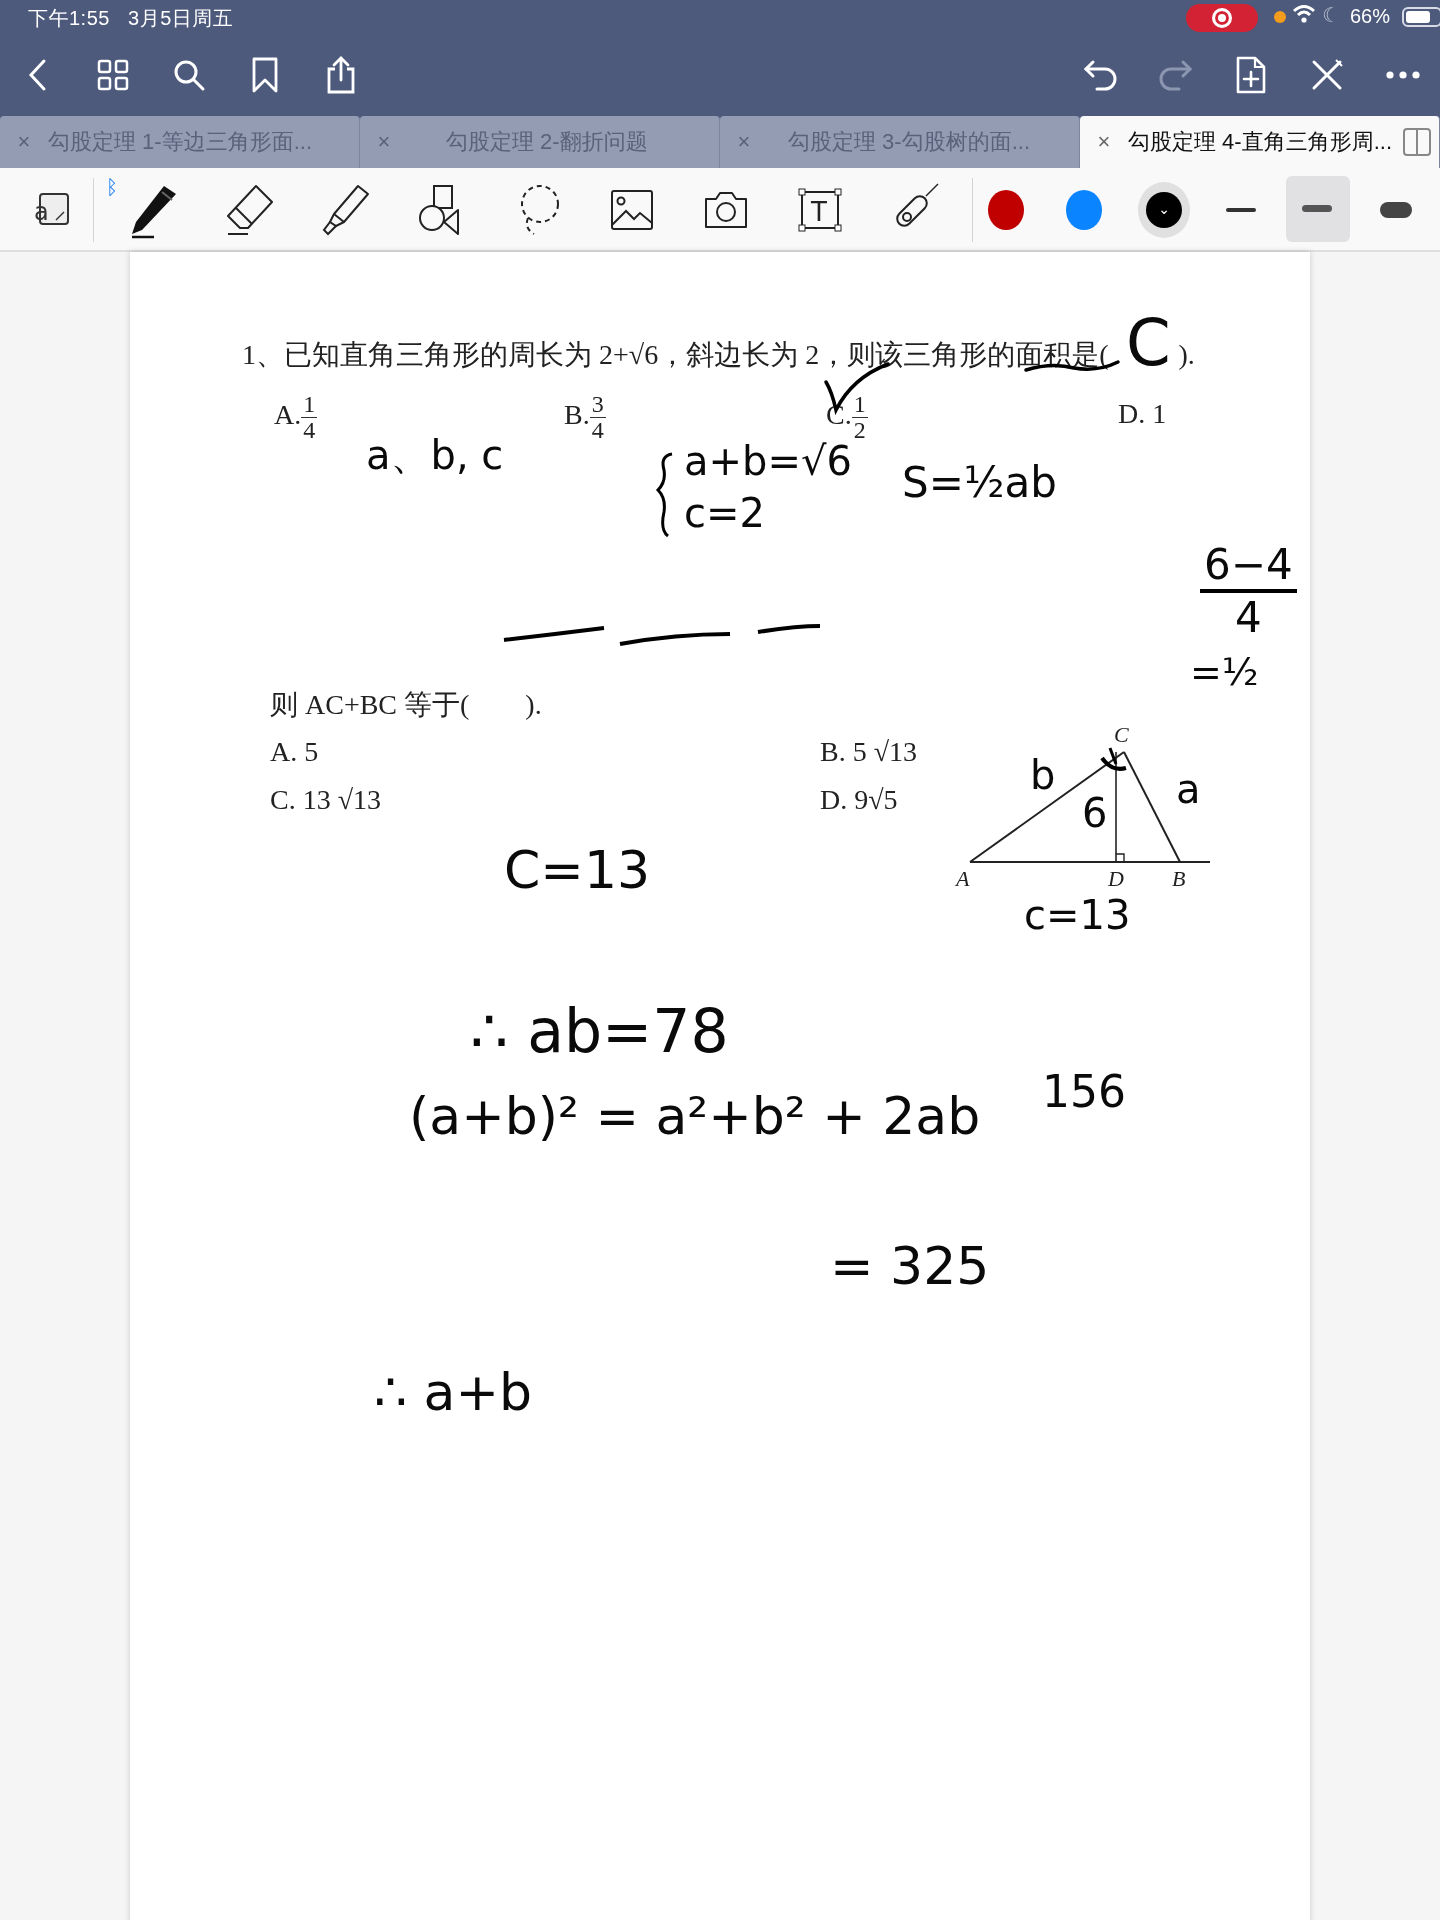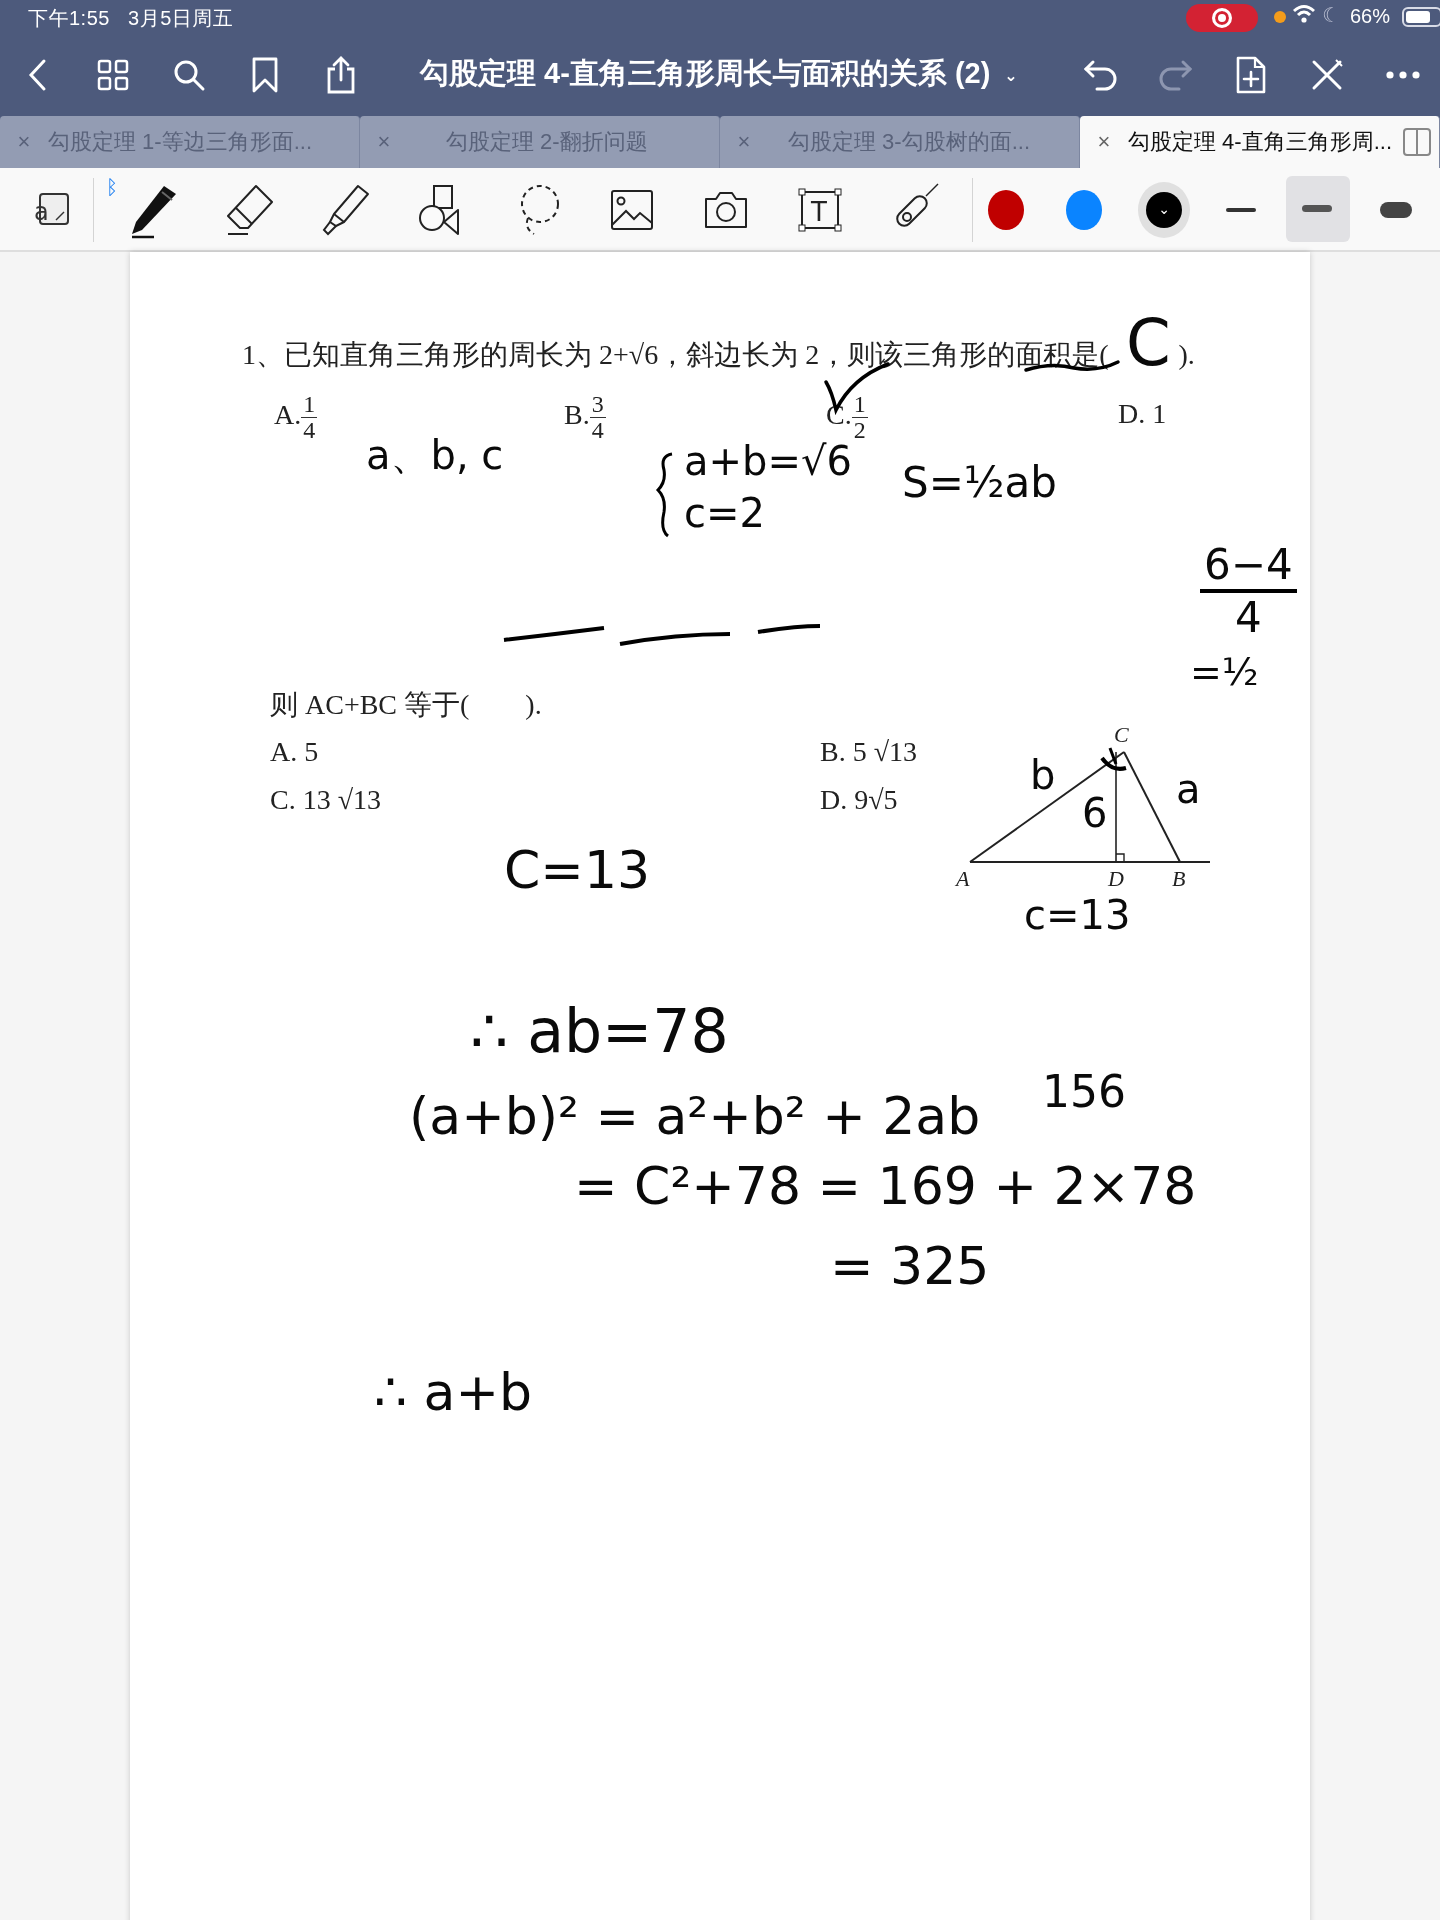--- a/index.html
+++ b/index.html
@@ -89,23 +89,20 @@
       <svg width="28" height="36" viewBox="0 0 28 36">
           <path d="M3 2 H25 V34 L14 23 L3 34 Z" stroke="#fff" stroke-width="2.8" fill="none" stroke-linejoin="round"></path>
         </svg>
     </div>
     <div class="nb-icon" style="left:316px;">
       <svg width="32" height="38" viewBox="0 0 32 38">
           <path d="M10 13 H4 V36 H28 V13 H22" stroke="#fff" stroke-width="2.8" fill="none"></path>
           <path d="M16 24 V2 M9 9 L16 2 L23 9" stroke="#fff" stroke-width="2.8" fill="none" stroke-linecap="round"></path>
         </svg>
     </div>
-    <div class="nb-title">
-      <span>勾股定理 4-直角三角形周长与面积的关系 (2)</span><span class="chev">⌄</span>
-    </div>
     <div class="nb-icon" style="left:1076px;">
       <svg width="36" height="34" viewBox="0 0 36 34">
           <path d="M10 4 L3 11 L10 18" stroke="#fff" stroke-width="3" fill="none" stroke-linecap="round"></path>
           <path d="M3 11 H22 A10 10 0 0 1 22 31 H14" stroke="#fff" stroke-width="3" fill="none" stroke-linecap="round"></path>
         </svg>
     </div>
     <div class="nb-icon" style="left:1150px;">
       <svg width="36" height="34" viewBox="0 0 36 34">
           <path d="M26 4 L33 11 L26 18" stroke="#8d96b0" stroke-width="3" fill="none" stroke-linecap="round"></path>
           <path d="M33 11 H14 A10 10 0 0 0 14 31 H22" stroke="#8d96b0" stroke-width="3" fill="none" stroke-linecap="round"></path>
@@ -302,17 +299,16 @@
       <span class="hw" style="left:80px; top:30px; font-size:40px;">b</span>
       <span class="hw" style="left:226px; top:44px; font-size:40px;">a</span>
       <span class="hw" style="left:132px; top:68px; font-size:40px;">6</span>
       <span class="hw" style="left:74px; top:170px; font-size:40px;">c=13</span>
     </div>
 
     <div class="hw" style="left:374px; top:588px; font-size:52px;">C=13</div>
     <div class="hw" style="left:340px; top:744px; font-size:60px;">∴ ab=78</div>
     <div class="hw" style="left:256px; top:834px; font-size:52px;margin-left:23px;">(a+b)² = a²+b² + 2ab</div>
     <div class="hw" style="left:912px; top:814px; font-size:44px;">156</div>
-    <div class="hw" style="left:444px; top:904px; font-size:52px;">= C²+78 = 169 + 2×78</div>
     <div class="hw" style="left:700px; top:984px; font-size:52px;">= 325</div>
     <div class="hw" style="left:244px; top:1110px; font-size:52px;">∴ a+b</div>
   </div>
 </div>
 
 </body></html>

